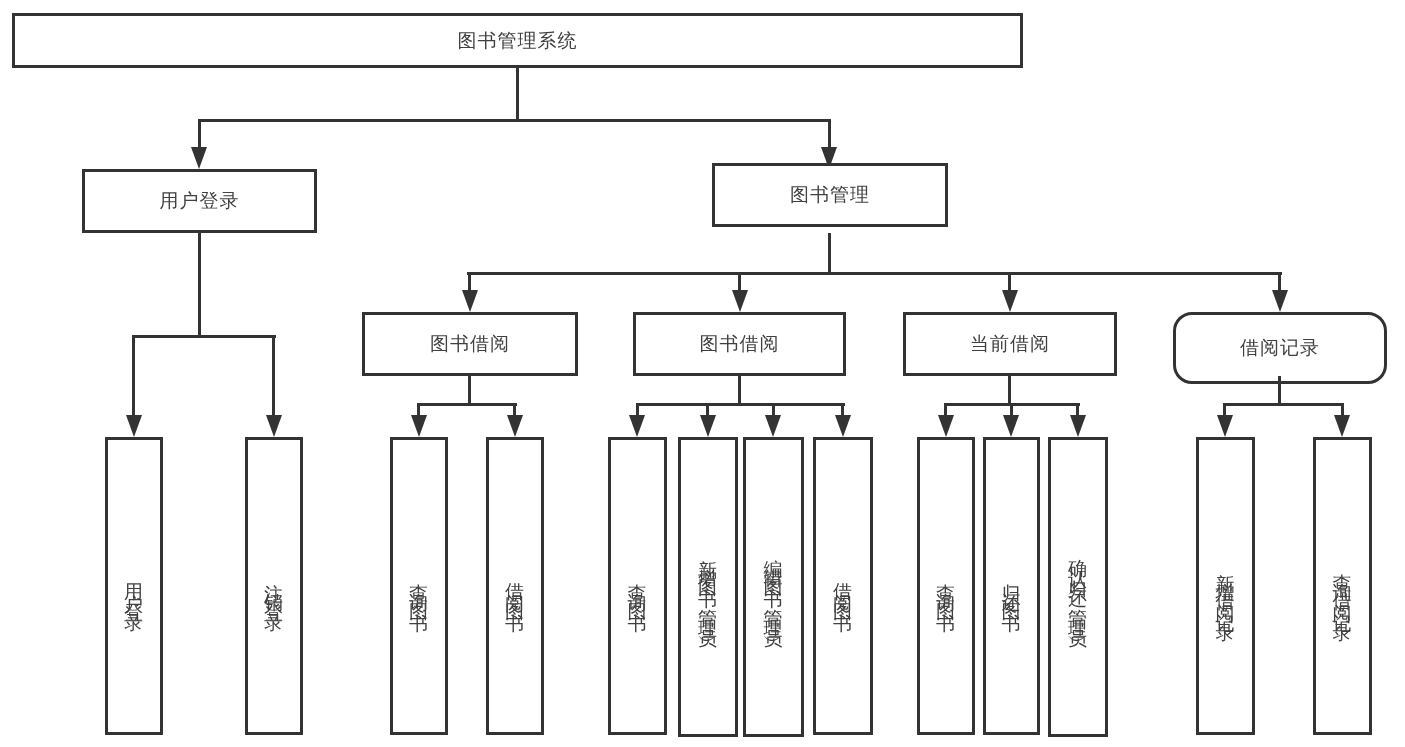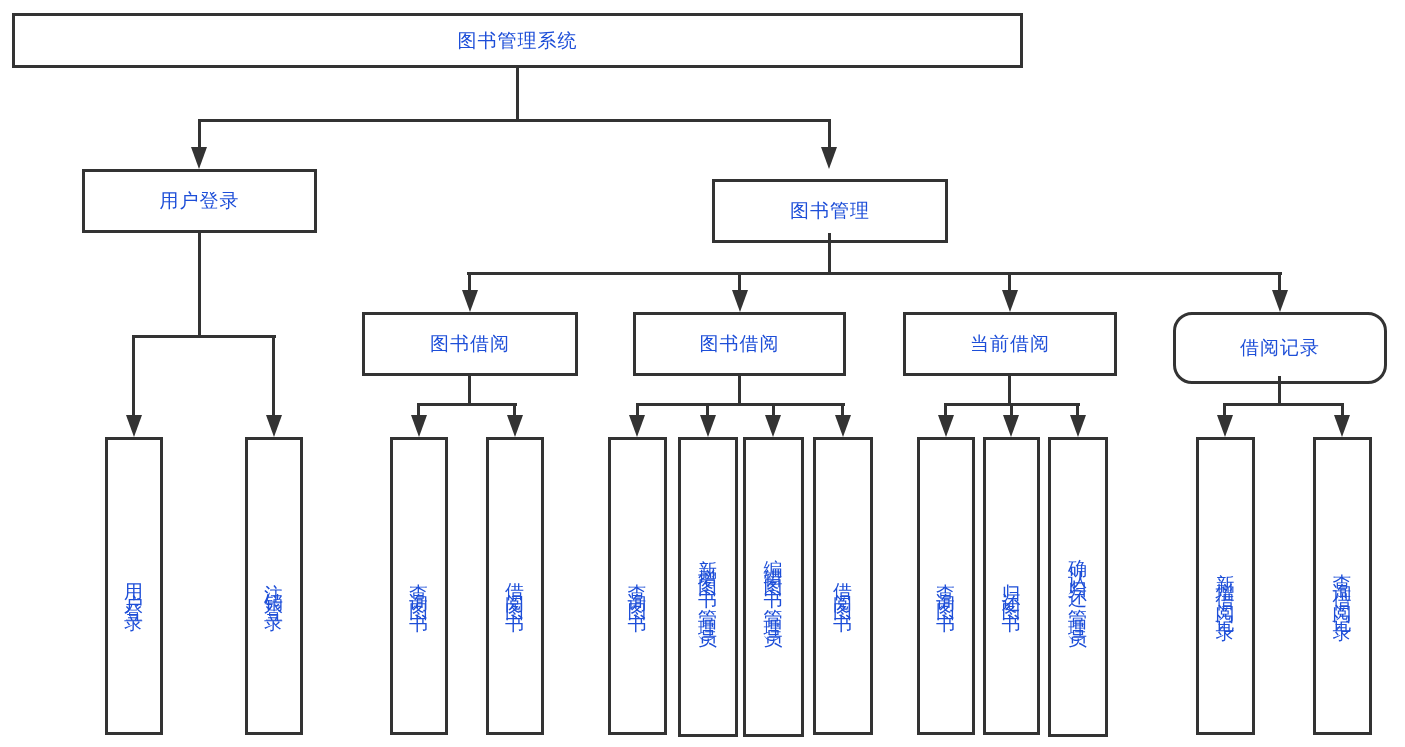--- a/index.html
+++ b/index.html
@@ -3,21 +3,21 @@
 <meta charset="utf-8">
 <style>
   html,body{margin:0;padding:0;background:#ffffff;}
   #canvas{
     position:relative;width:1405px;height:747px;background:#ffffff;overflow:hidden;
     font-family:"Liberation Sans","DejaVu Sans",sans-serif;color:#333333;
   }
   .node{
     position:absolute;box-sizing:border-box;background:#ffffff;border:3px solid #333333;
     display:flex;align-items:center;justify-content:center;
-    font-size:19px;color:#1d4ed8;letter-spacing:1px;white-space:nowrap;
+    font-size:19px;color:#404040;letter-spacing:1px;white-space:nowrap;
   }
   .node.v{
     writing-mode:vertical-rl;text-orientation:mixed;letter-spacing:10px;
     line-height:1;padding-top:4px;
   }
   .ln{position:absolute;background:#333333;}
   .arrow{
     position:absolute;width:0;height:0;
     border-left:8px solid transparent;border-right:8px solid transparent;
     border-top:22px solid #333333;
@@ -35,21 +35,21 @@
   <div class="node" style="left:12px;top:13px;width:1011px;height:55px;">图书管理系统</div>
 
   <div class="ln" style="left:516px;top:68px;width:3px;height:52px;"></div>
   <div class="ln" style="left:198px;top:119px;width:633px;height:3px;"></div>
   <div class="ln" style="left:198px;top:119px;width:3px;height:31px;"></div>
   <div class="ln" style="left:828px;top:119px;width:3px;height:31px;"></div>
   <div class="arrow" style="left:191px;top:147px;"></div>
   <div class="arrow" style="left:821px;top:147px;"></div>
 
   <div class="node" style="left:82px;top:169px;width:235px;height:64px;">用户登录</div>
-  <div class="node" style="left:712px;top:179px;width:236px;height:64px;">图书管理</div>
+  <div class="node" style="left:712px;top:163px;width:236px;height:64px;">图书管理</div>
 
   <div class="ln" style="left:198px;top:233px;width:3px;height:103px;"></div>
   <div class="ln" style="left:132px;top:335px;width:144px;height:3px;"></div>
   <div class="ln" style="left:132px;top:335px;width:3px;height:82px;"></div>
   <div class="ln" style="left:272px;top:335px;width:3px;height:82px;"></div>
   <div class="arrow" style="left:126px;top:415px;"></div>
   <div class="arrow" style="left:266px;top:415px;"></div>
 
   <div class="ln" style="left:828px;top:233px;width:3px;height:40px;"></div>
   <div class="ln" style="left:467px;top:272px;width:815px;height:3px;"></div>

